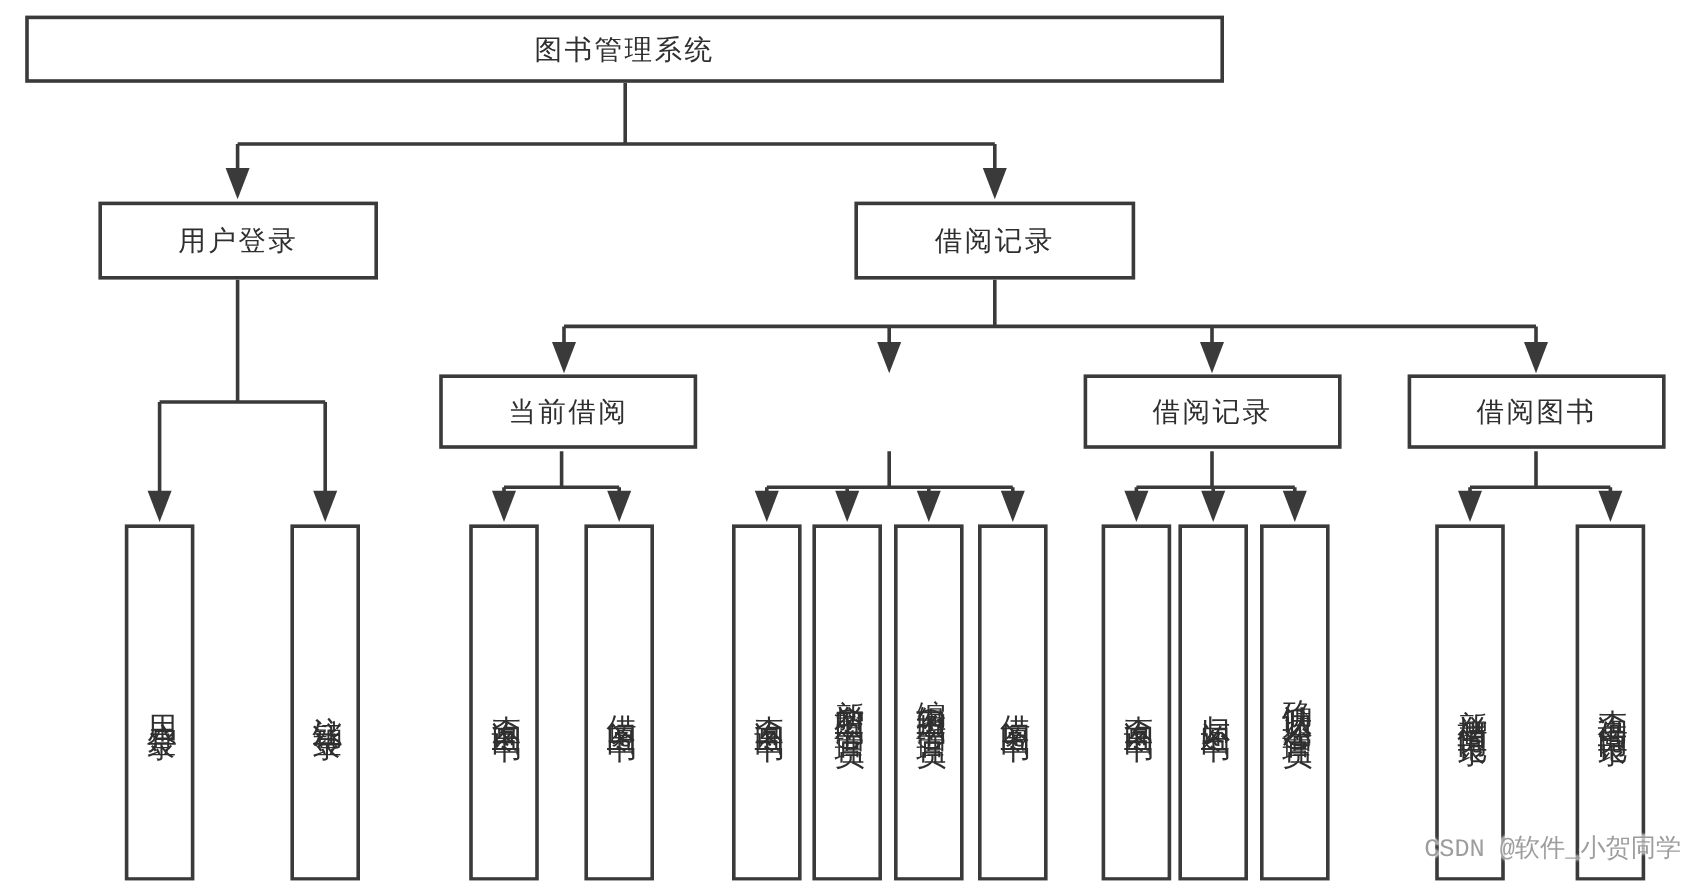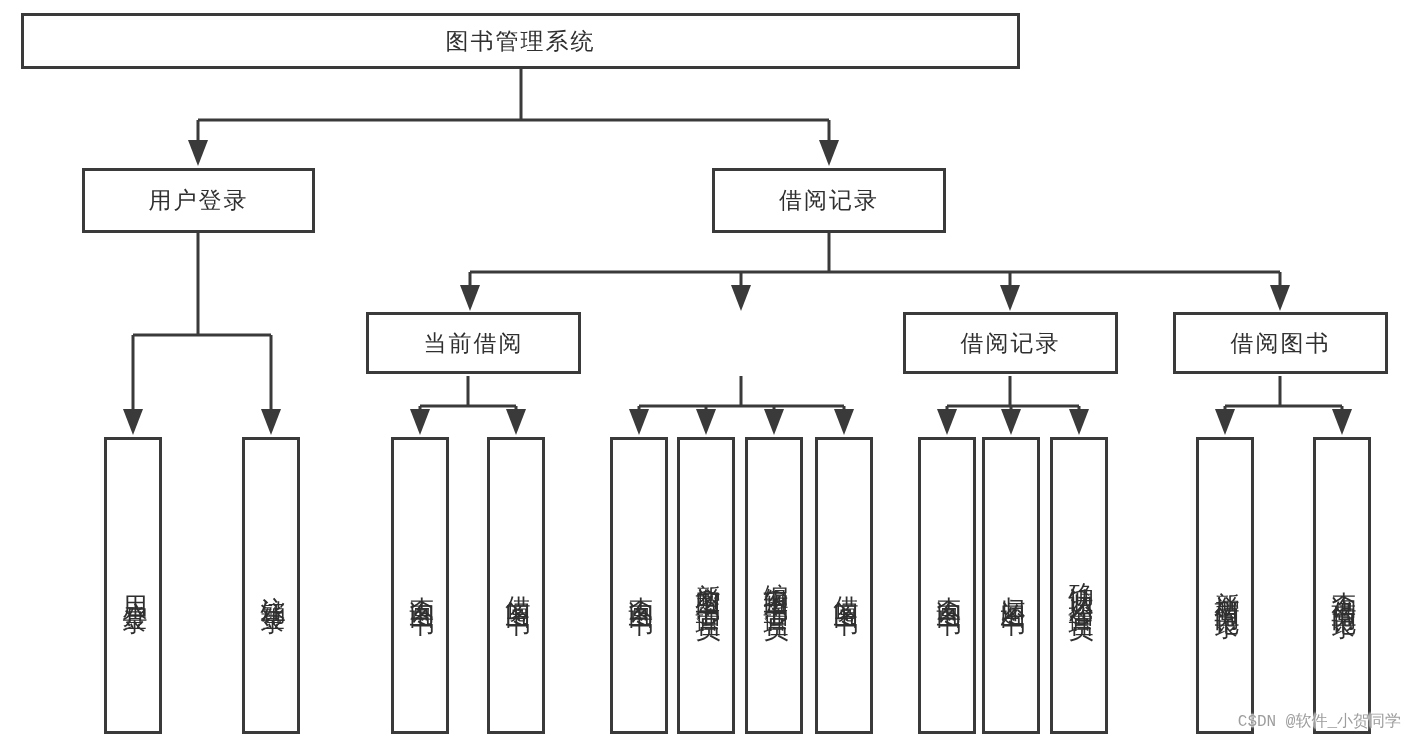--- a/index.html
+++ b/index.html
@@ -33,22 +33,22 @@
   .node.v span{
     writing-mode:vertical-rl;
     text-orientation:mixed;
     font-size:25px;
     line-height:1;
     letter-spacing:5px;
     white-space:nowrap;
   }
   #watermark{
     position:absolute;
-    right:4px;bottom:2px;
-    font-size:16px;
+    right:4px;bottom:14px;
+    font-size:21px;
     color:var(--wm);
     text-shadow:0 0 3px #fff, 1px 1px 2px #fff, -1px -1px 2px #fff;
     z-index:5;
     white-space:nowrap;
   }
 </style>
 </head>
 <body>
 
 <div id="canvas">

